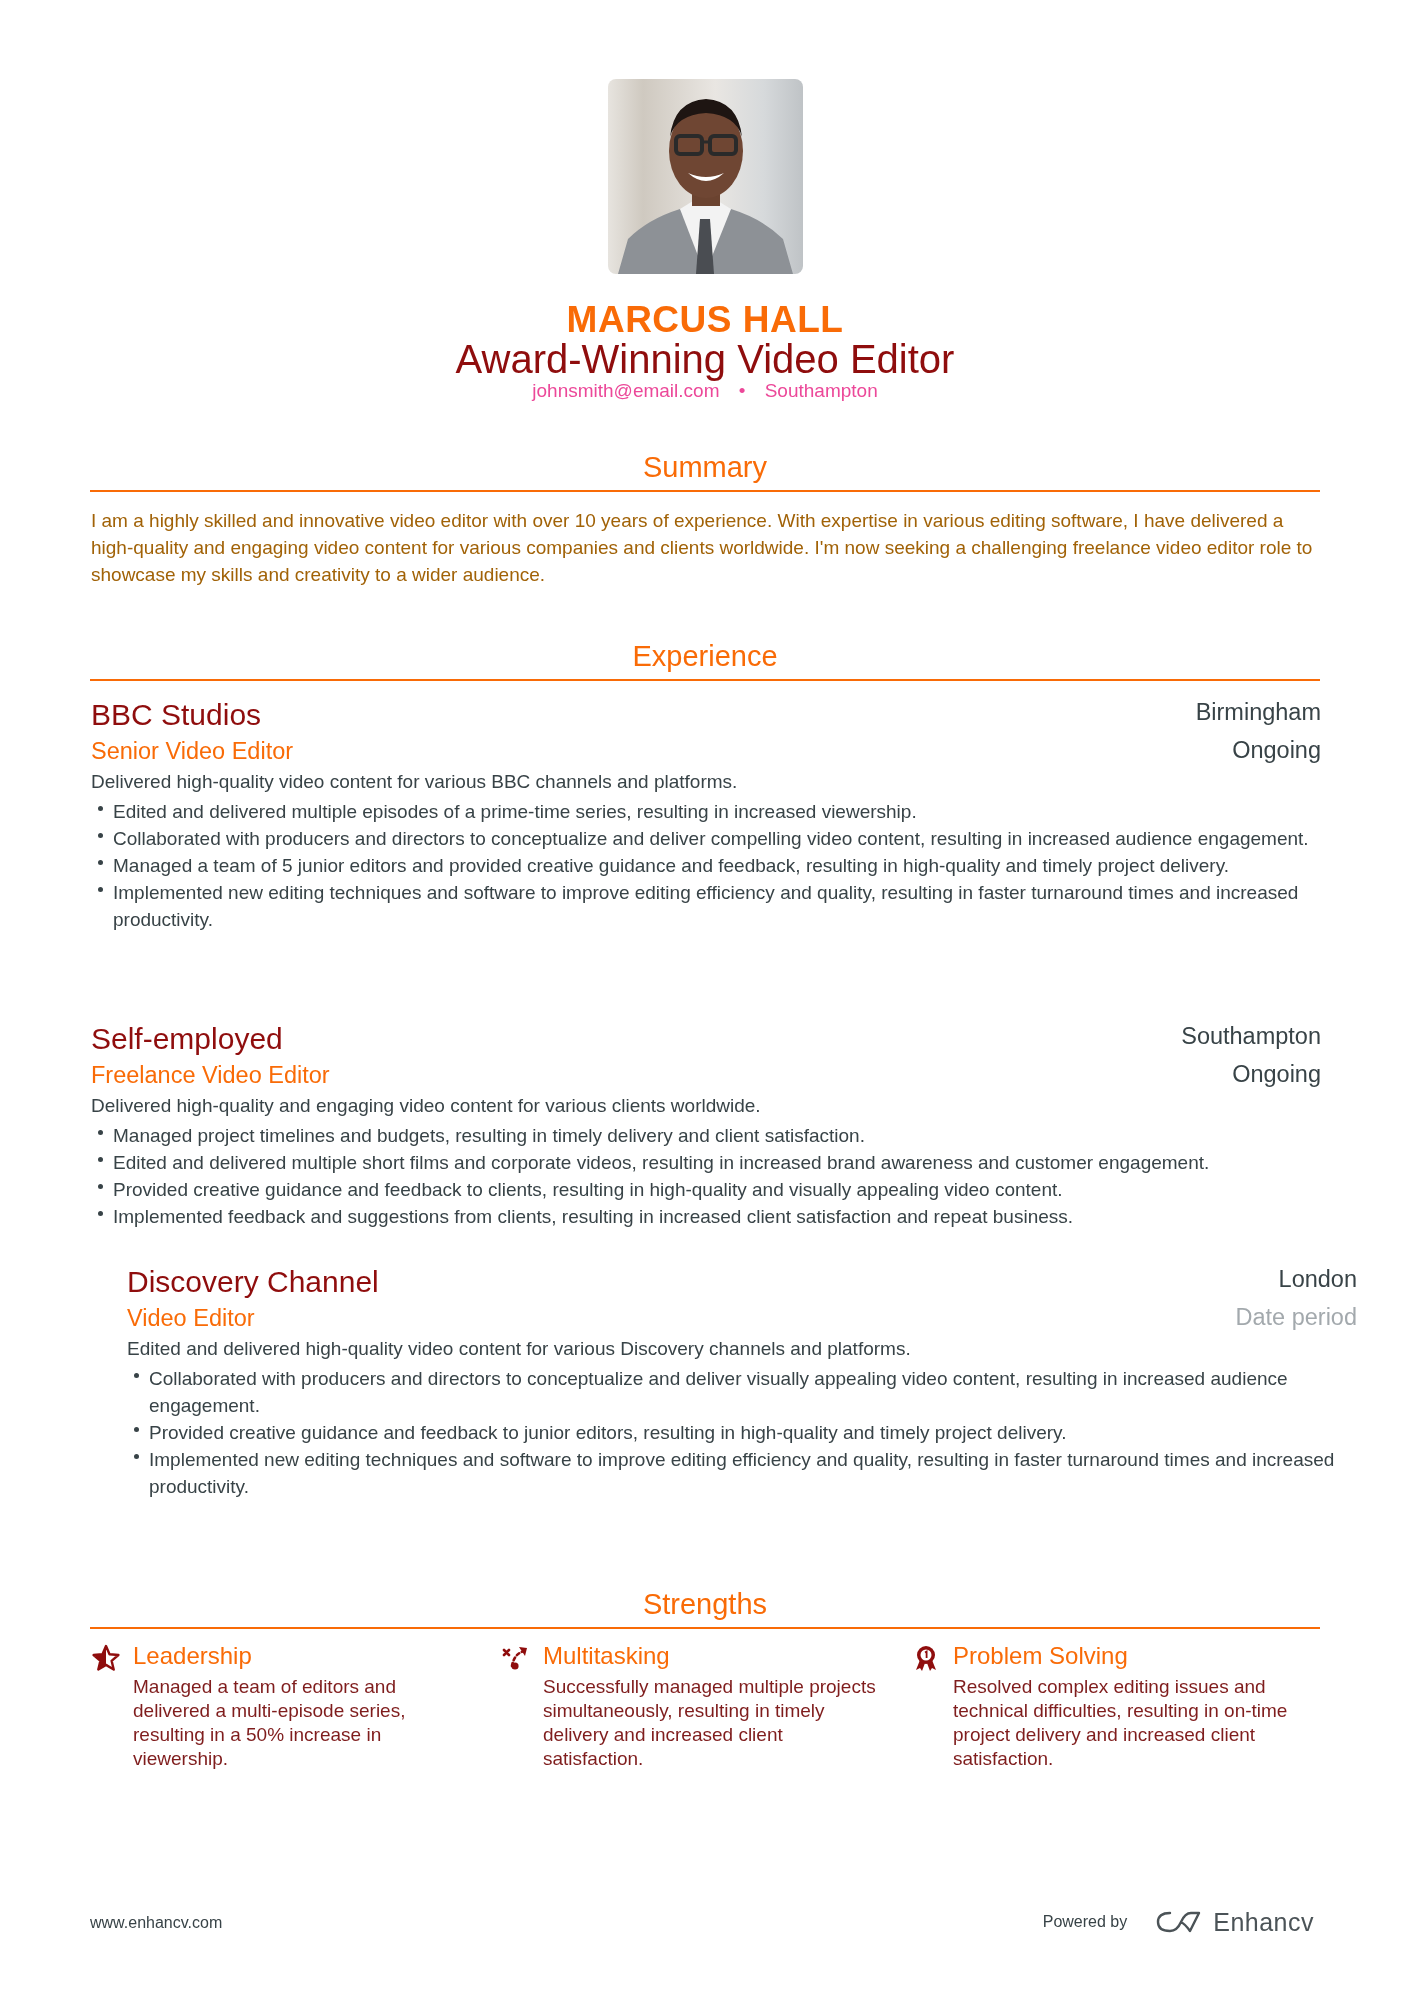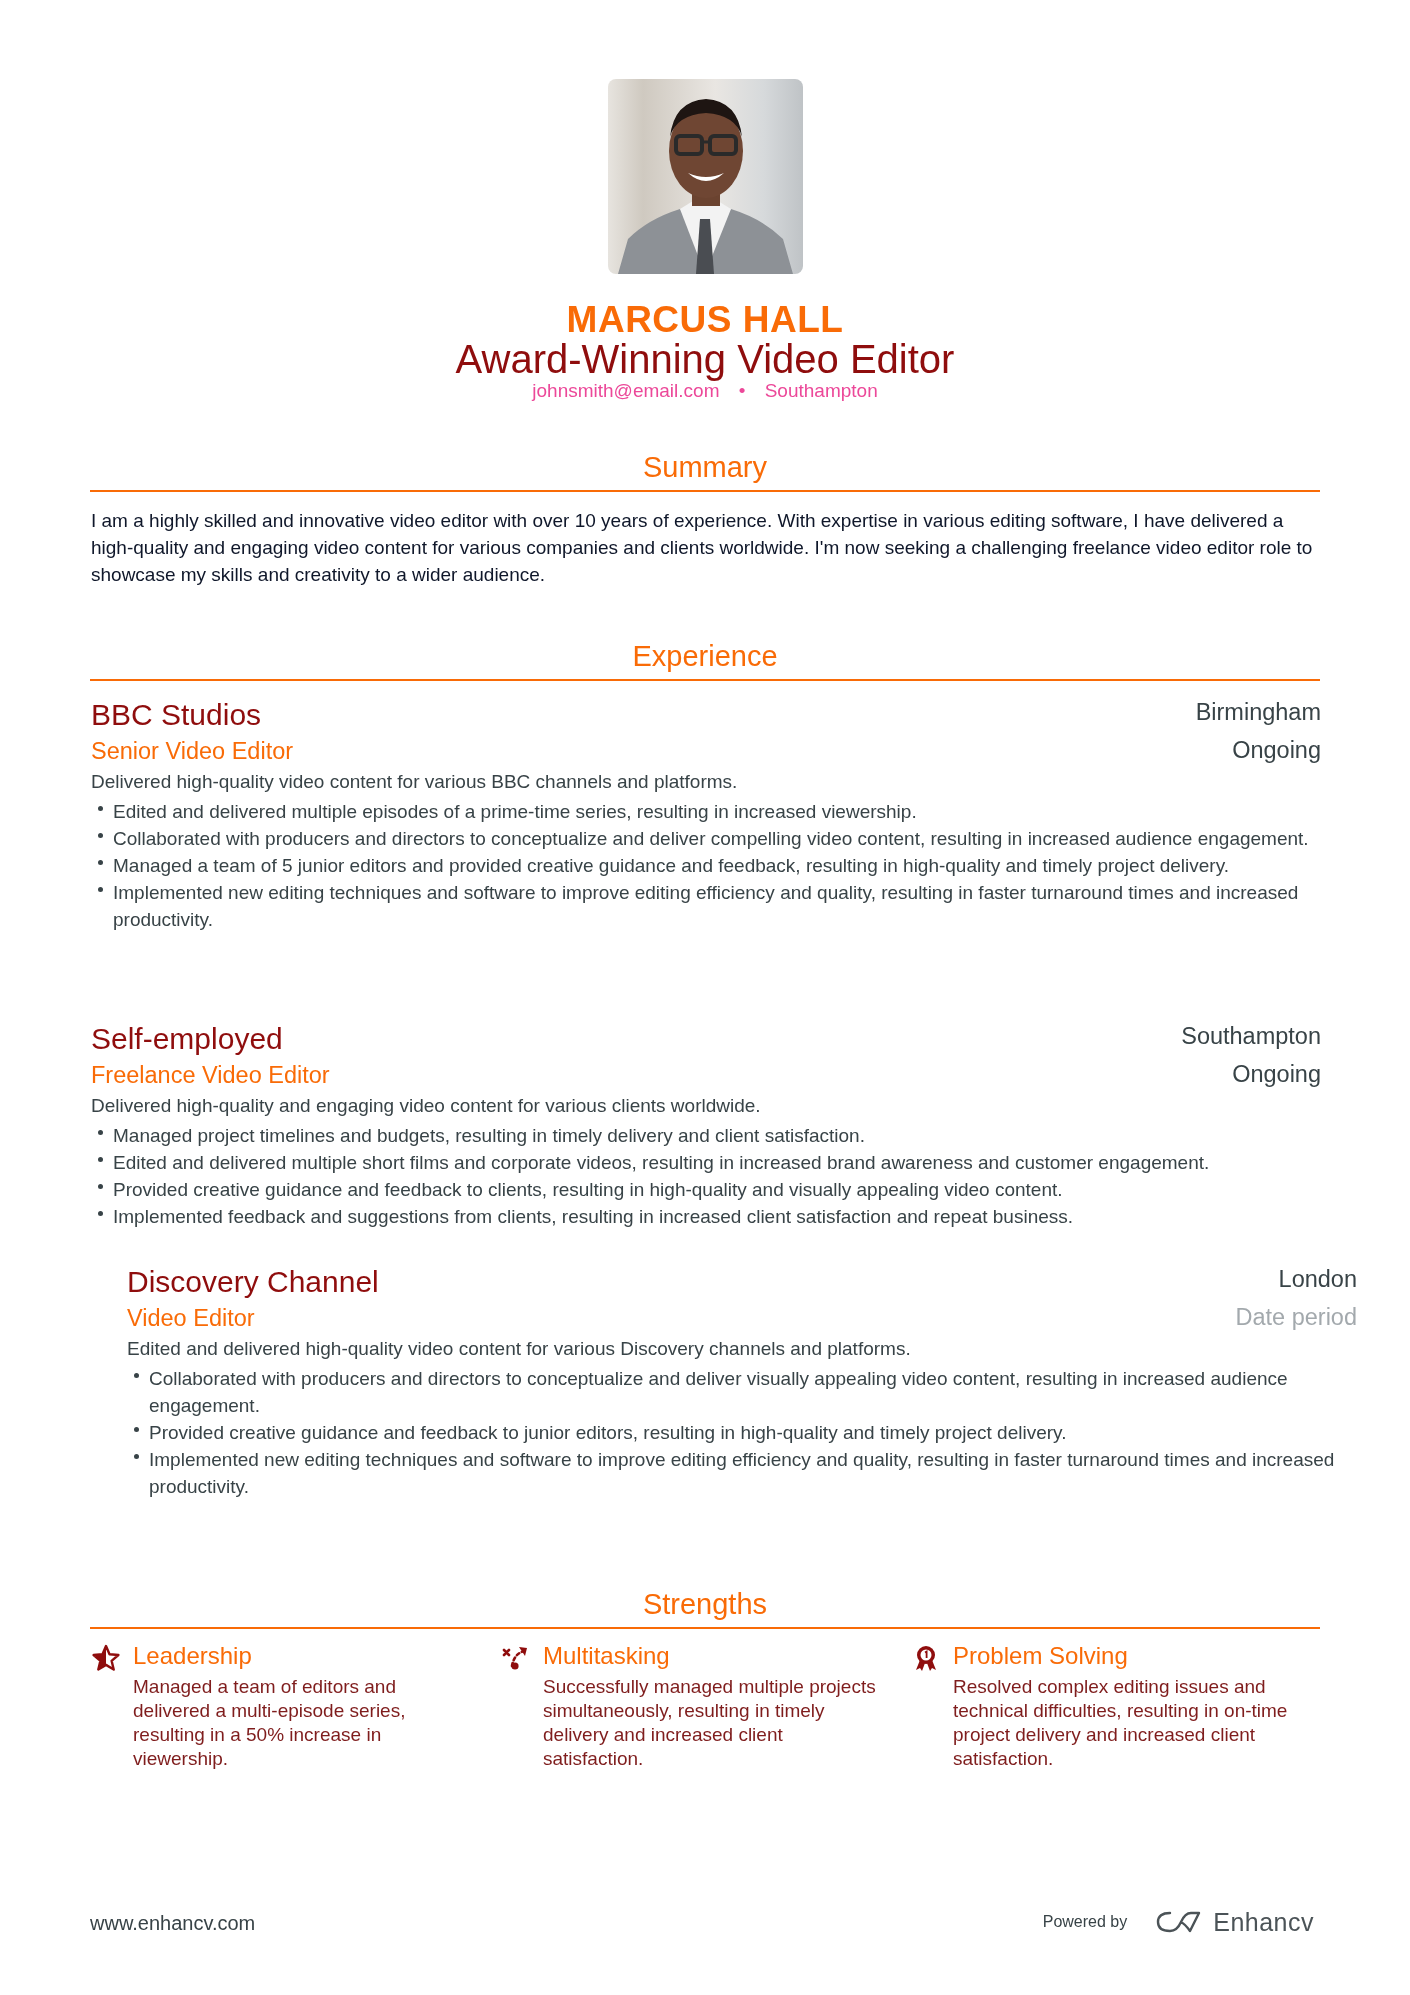--- a/index.html
+++ b/index.html
@@ -36,21 +36,21 @@
 
   
   .section-title {
     position: absolute; left: 90px; width: 1230px; text-align: center;
     font-size: 29px; color: #f96b07; line-height: 36px;
   }
   .rule { position: absolute; left: 90px; width: 1230px; height: 2px; background: #f96b07; }
 
   .summary-text {
     position: absolute; left: 91px; top: 507px; width: 1235px;
-    font-size: 19px; line-height: 27px; color: #0f172a;
+    font-size: 19px; line-height: 27px; color: #a16207;
   }
 
   .job { position: absolute; left: 91px; width: 1230px; }
   .job-head { position: relative; height: 68px; }
   .company { position: absolute; left: 0; top: 0; font-size: 30px; line-height: 38px; color: #8f0d0d; }
   .role { position: absolute; left: 0; top: 40px; font-size: 23.5px; line-height: 30px; color: #f96b07; }
   .loc { position: absolute; right: 0; top: 0; font-size: 23.5px; line-height: 32px; color: #384347; text-align: right; }
   .date { position: absolute; right: 0; top: 38px; font-size: 23.5px; line-height: 32px; color: #384347; text-align: right; }
   .date.placeholder { color: #a3a9ad; }
   .job-desc { font-size: 19px; line-height: 27px; color: #384347; margin-top: 4px; }
@@ -65,21 +65,21 @@
 
   
   .strengths { position: absolute; left: 90px; top: 1640px; width: 1230px; display: flex; }
   .strength { width: 428px; position: relative; padding-left: 43px; }
   .strength .s-icon { position: absolute; left: 2px; top: 4px; width: 28px; height: 28px; }
   .strength .s-title { font-size: 24px; line-height: 32px; color: #f96b07; }
   .strength .s-desc { font-size: 19px; line-height: 24px; color: #7f1d1d; margin-top: 3px; width: 340px; }
 
   
   .footer-left {
-    position: absolute; left: 90px; top: 1912px; font-size: 20px; color: #384347; line-height: 22px;
+    position: absolute; left: 90px; top: 1912px; font-size: 16px; color: #384347; line-height: 22px;
   }
   .footer-right {
     position: absolute; right: 96px; top: 1906px; display: flex; align-items: center; height: 32px;
   }
   .powered { font-size: 16px; color: #384347; margin-right: 28px; }
   .brand-logo { width: 48px; height: 26px; margin-right: 10px; }
   .brand-name { font-size: 25px; color: #4b5357; letter-spacing: 0.5px; }
 </style>
 </head>
 <body>

